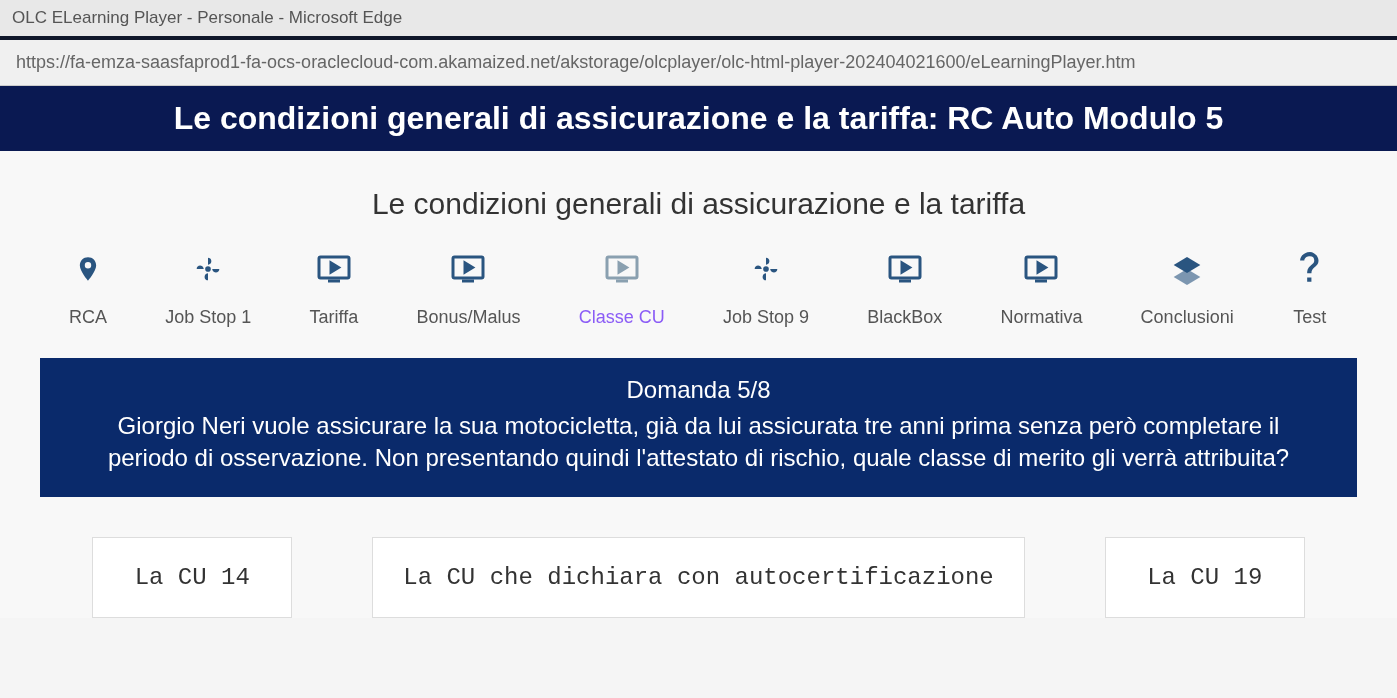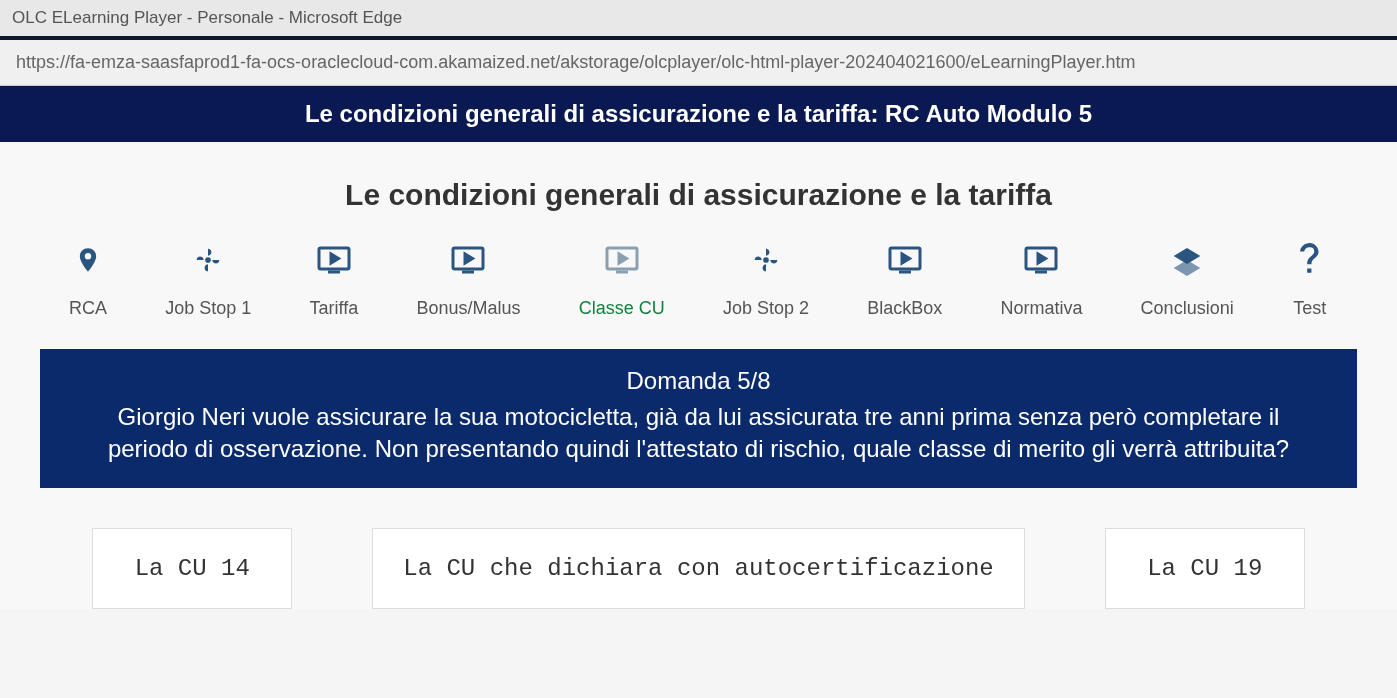--- a/index.html
+++ b/index.html
@@ -24,31 +24,31 @@
   font-size: 18px;
   border-bottom: 1px solid #ccc;
   white-space: nowrap;
   overflow: hidden;
 }
 .course-header {
   background: #0a1952;
   color: #fff;
   text-align: center;
   padding: 14px 4px;
-  font-size: 24px;
+  font-size: 32px;
   font-weight: 600;
 }
 .content-area {
   background: #f8f8f8;
   padding: 24px 0 0 0;
 }
 .section-title {
   text-align: center;
   font-size: 30px;
-  font-weight: 700;
+  font-weight: 400;
   color: #333;
   padding: 12px 0 30px 0;
 }
 .nav-row {
   display: flex;
   justify-content: space-around;
   align-items: flex-start;
   padding: 0 40px 30px 40px;
 }
 .nav-item {
@@ -65,21 +65,21 @@
   align-items: center;
   justify-content: center;
 }
 .nav-icon svg { display: block; }
 .nav-label {
   font-size: 18px;
   color: #555;
   text-align: center;
   white-space: nowrap;
 }
-.nav-label.dim { color: #15803d; }
+.nav-label.dim { color: #8b5cf6; }
 .question-box {
   background: #0a2a6b;
   color: #fff;
   margin: 0 40px;
   padding: 18px 40px 22px 40px;
   text-align: center;
 }
 .question-counter {
   font-size: 24px;
   margin-bottom: 6px;
@@ -172,21 +172,21 @@
       <span class="nav-label dim">Classe CU</span>
     </div>
 
     <div class="nav-item">
       <span class="nav-icon">
         <svg width="34" height="34" viewBox="0 0 24 24" fill="#2a5580">
             <circle cx="12" cy="12" r="2"></circle>
             <path d="M12 4c2 0 3 2 2 4-1 1-2 1-2 1s0-5 0-5zM20 12c0 2-2 3-4 2-1-1-1-2-1-2s5 0 5 0zM12 20c-2 0-3-2-2-4 1-1 2-1 2-1s0 5 0 5zM4 12c0-2 2-3 4-2 1 1 1 2 1 2s-5 0-5 0z"></path>
           </svg>
       </span>
-      <span class="nav-label">Job Stop 2</span>
+      <span class="nav-label">Job Stop 9</span>
     </div>
 
     <div class="nav-item">
       <span class="nav-icon">
         <svg width="36" height="30" viewBox="0 0 24 20" fill="none" stroke="#2a5580" stroke-width="2">
             <rect x="2" y="2" width="20" height="14" rx="1"></rect>
             <path d="M8 18h8"></path>
             <polygon points="10,6 10,12 15,9" fill="#2a5580"></polygon>
           </svg>
       </span>

